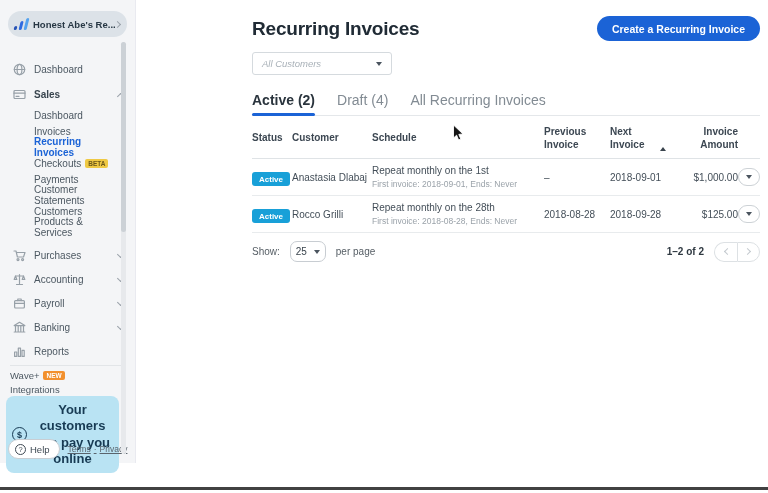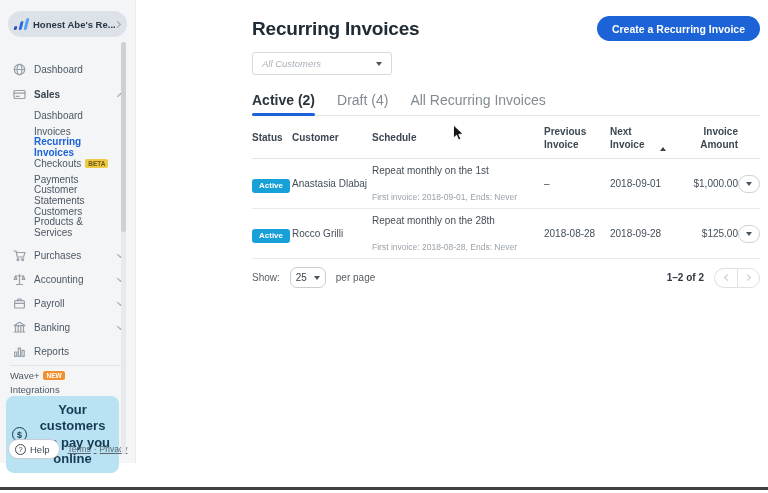--- a/index.html
+++ b/index.html
@@ -69,21 +69,21 @@
   .th { font-size:10px; font-weight:bold; color:#3c4752; line-height:1.25; }
   .th .wrapcap { display:inline-block; max-width:46px; }
   .th.amount { text-align:right; }
   .th.amount .wrapcap { text-align:right; }
   .th-next { display:flex; align-items:flex-end; }
   .trow { padding:6px 0; border-bottom:1px solid #e8ebed; }
   .badge-active { display:inline-block; background:#18a0d8; color:#fff; font-size:8px; font-weight:bold; padding:2.5px 7px; border-radius:3px; }
   .cell { font-size:10px; color:#434e58; }
   .cell.amount { text-align:right; }
   .sched-main { font-size:10px; color:#434e58; }
-  .sched-sub { font-size:8.5px; color:#9aa2a9; margin-top:16px; }
+  .sched-sub { font-size:8.5px; color:#9aa2a9; margin-top:3px; }
   .row-action { width:22px; height:18px; border:1px solid #cdd2d6; border-radius:9px; background:#fff; display:flex; align-items:center; justify-content:center; cursor:pointer; justify-self:end; }
 
   .tfoot { margin-top:8px; display:flex; align-items:center; justify-content:space-between; }
   .pagesize { display:flex; align-items:center; gap:10px; font-size:10px; color:#555d64; }
   .size-select { width:36px; height:21px; border:1px solid #c8cdd2; border-radius:7px; display:flex; align-items:center; justify-content:space-between; padding:0 5px; cursor:pointer; background:#fff; color:#39434c; }
   .pager-wrap { display:flex; align-items:center; gap:10px; }
   .range { font-size:10px; font-weight:bold; color:#2e3840; }
   .pager { display:flex; }
   .pg-btn { width:23px; height:20px; background:#fff; border:1px solid #dde1e4; display:flex; align-items:center; justify-content:center; cursor:pointer; }
   .pg-btn.prev { border-radius:10px 0 0 10px; border-right:none; }

